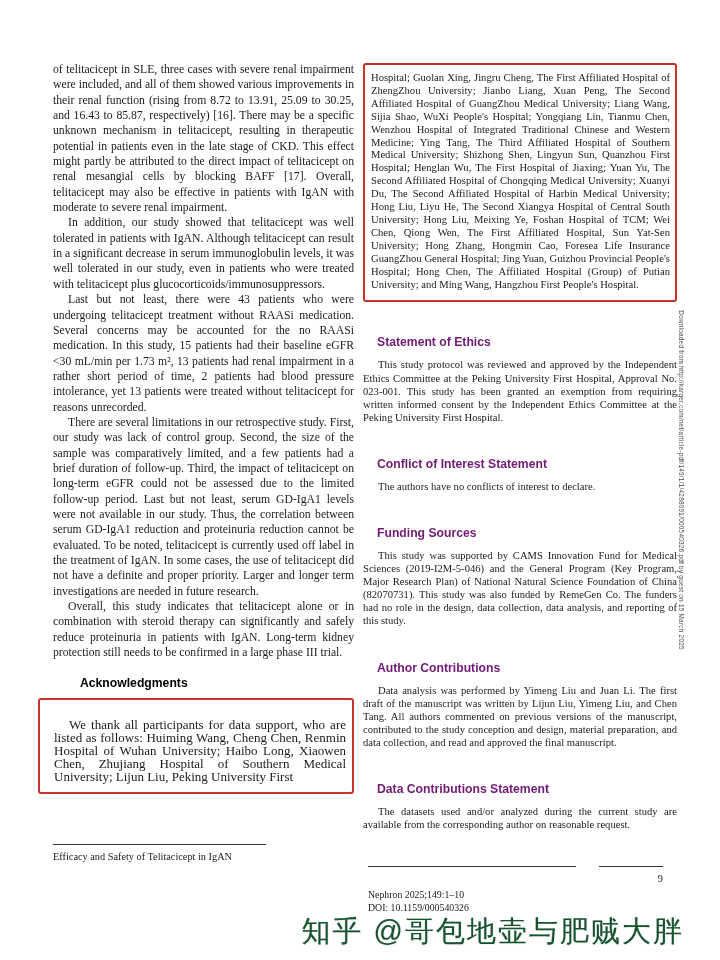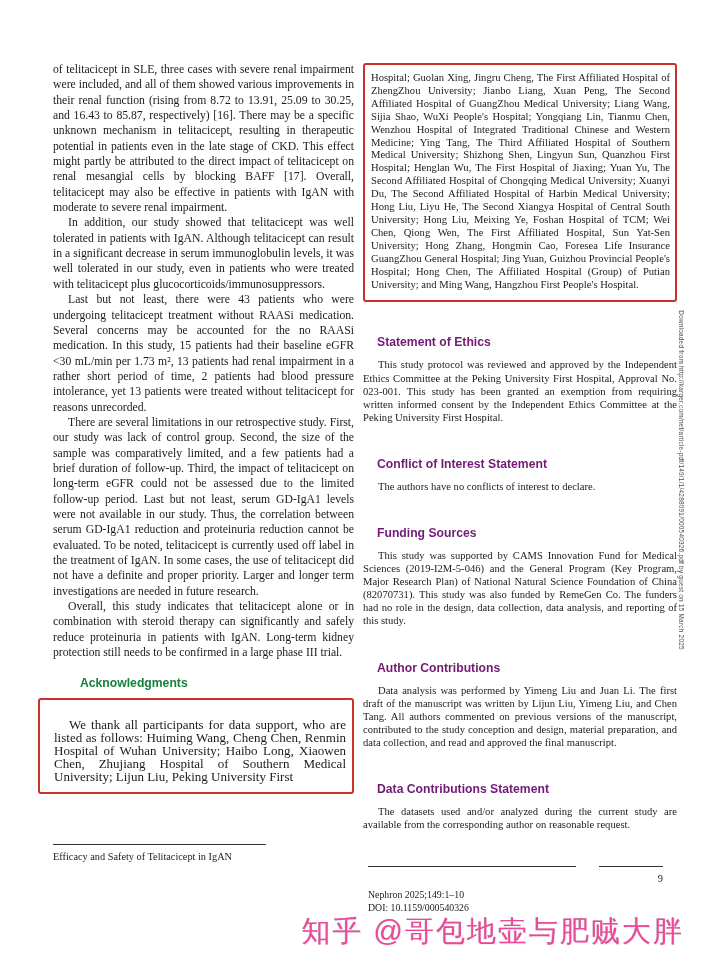--- a/index.html
+++ b/index.html
@@ -46,21 +46,21 @@
     font-family:"Liberation Sans", sans-serif;
     font-weight:bold;
     font-size:12.2px;
     color:#701a75;
     margin:0 0 0 14px;
   }
   .ack-heading{
     font-family:"Liberation Sans", sans-serif;
     font-weight:bold;
     font-size:12.2px;
-    color:#15803d;
+    color:#000000;
     margin:16px 0 0 27px;
   }
   .sec{margin-top:33px;}
   .sec-body{
     margin:9px 0 0 0;
     font-size:10.6px;line-height:13.1px;text-align:justify;
     text-indent:15px;
   }
   
   .footer-left{
@@ -94,21 +94,21 @@
     color:#4a4a4a;
     white-space:nowrap;
   }
   
   .watermark{
     position:absolute;
     right:4px;bottom:8px;
     font-family:"Liberation Sans", sans-serif;
     font-size:29px;
     letter-spacing:2px;
-    color:#ec4899;
+    color:#14532d;
     text-shadow:1px 1px 0 #f5f5f5, -0.5px -0.5px 0 #c2c2c2;
     user-select:none;
   }
 </style>
 </head>
 <body>
 
 <div class="page">
 
   <div class="col-left">

